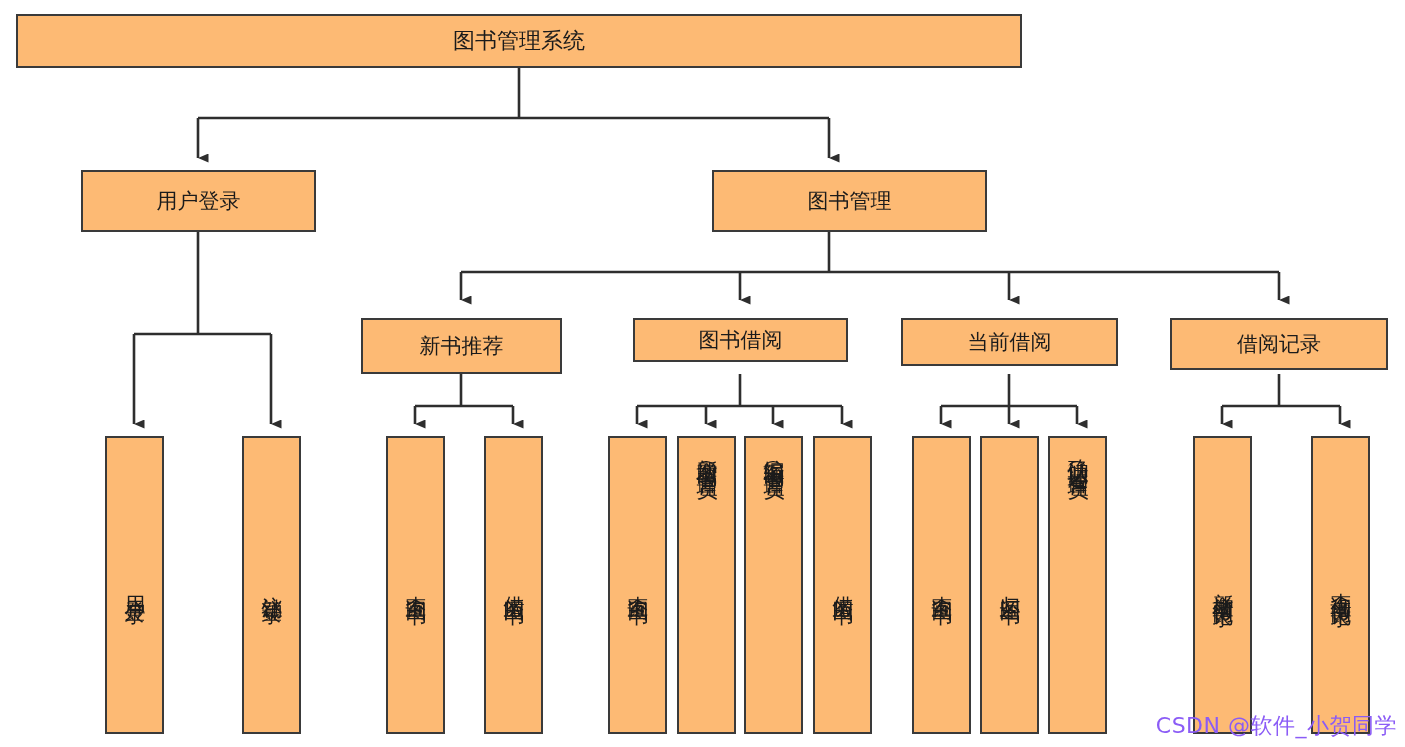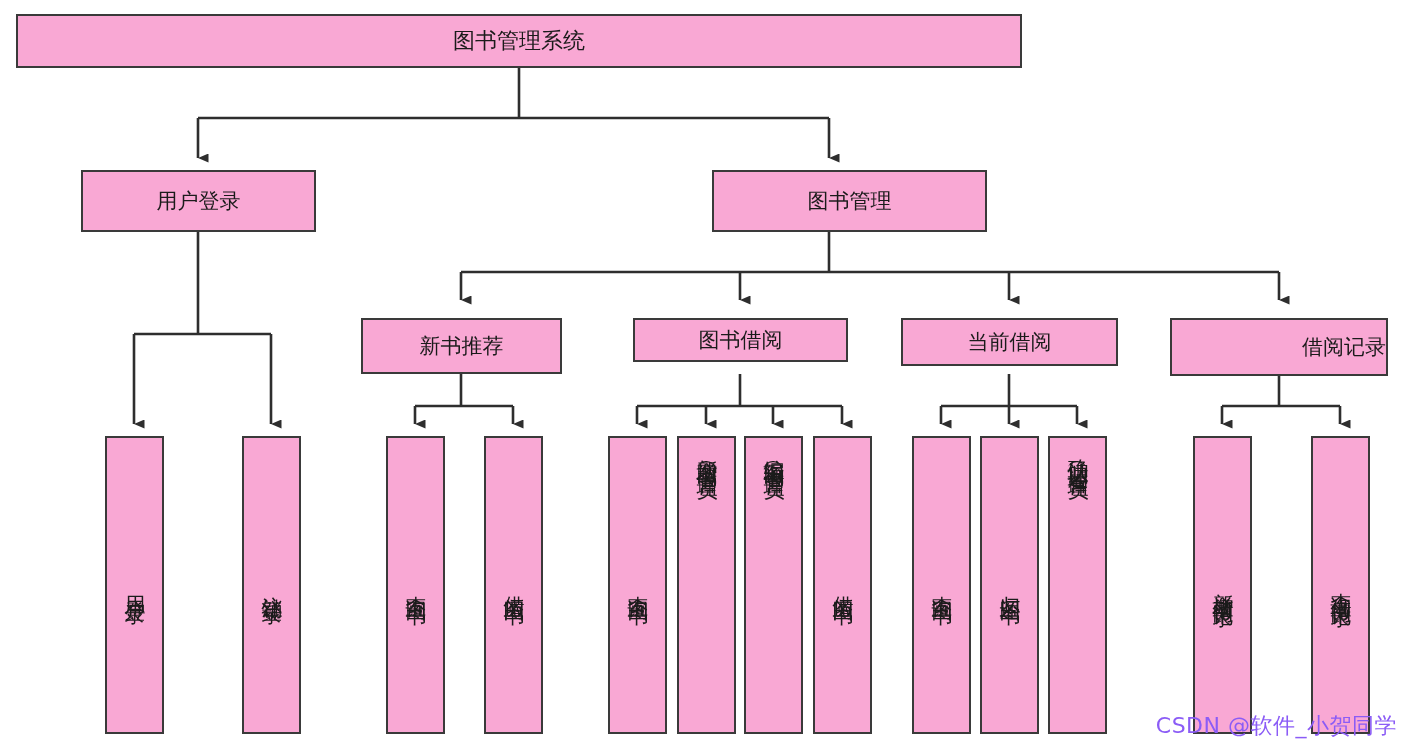--- a/index.html
+++ b/index.html
@@ -1,20 +1,20 @@
 <!DOCTYPE html>
 <html><head>
 <meta charset="utf-8">
 <style>
   html,body{margin:0;padding:0;background:#ffffff;}
   body{width:1405px;height:747px;overflow:hidden;
        font-family:"DejaVu Sans","Liberation Sans",sans-serif;}
   #diagram{position:relative;width:1405px;height:747px;background:#fff;}
   svg.wires{position:absolute;left:0;top:0;width:1405px;height:747px;pointer-events:none;}
-  .node{position:absolute;box-sizing:border-box;background:#f9a8d4;
+  .node{position:absolute;box-sizing:border-box;background:#fdba74;
         border:2px solid #3a3a3a;display:flex;align-items:center;justify-content:center;}
   .node .lbl{color:#1b1b1b;text-align:center;line-height:1.25;}
   .node.horiz .lbl{font-size:21px;white-space:nowrap;}
   .node.root .lbl{font-size:22px;}
   .node.vert{align-items:flex-start;justify-content:center;padding-top:4px;}
   .node.vert .lbl{writing-mode:vertical-rl;text-orientation:upright;
                   font-size:21px;letter-spacing:3px;line-height:1;}
   .node.vert.mid{align-items:center;padding-top:0;}
   .watermark{position:absolute;right:8px;bottom:6px;font-size:22px;color:#8b5cf6;
              white-space:nowrap;letter-spacing:.5px;}
@@ -87,21 +87,21 @@
 
   <div class="node horiz" style="left:361px;top:318px;width:201px;height:56px;">
     <span class="lbl">新书推荐</span>
   </div>
   <div class="node horiz" style="left:633px;top:318px;width:215px;height:44px;">
     <span class="lbl">图书借阅</span>
   </div>
   <div class="node horiz" style="left:901px;top:318px;width:217px;height:48px;">
     <span class="lbl">当前借阅</span>
   </div>
-  <div class="node horiz" style="left:1170px;top:318px;width:218px;height:58px;justify-content:flex-end;">
+  <div class="node horiz" style="left:1170px;top:318px;width:218px;height:52px;">
     <span class="lbl">借阅记录</span>
   </div>
 
   <div class="node vert mid" style="left:105px;top:436px;width:59px;height:298px;">
     <span class="lbl">用户登录</span>
   </div>
   <div class="node vert mid" style="left:242px;top:436px;width:59px;height:298px;">
     <span class="lbl">注销登录</span>
   </div>
 

